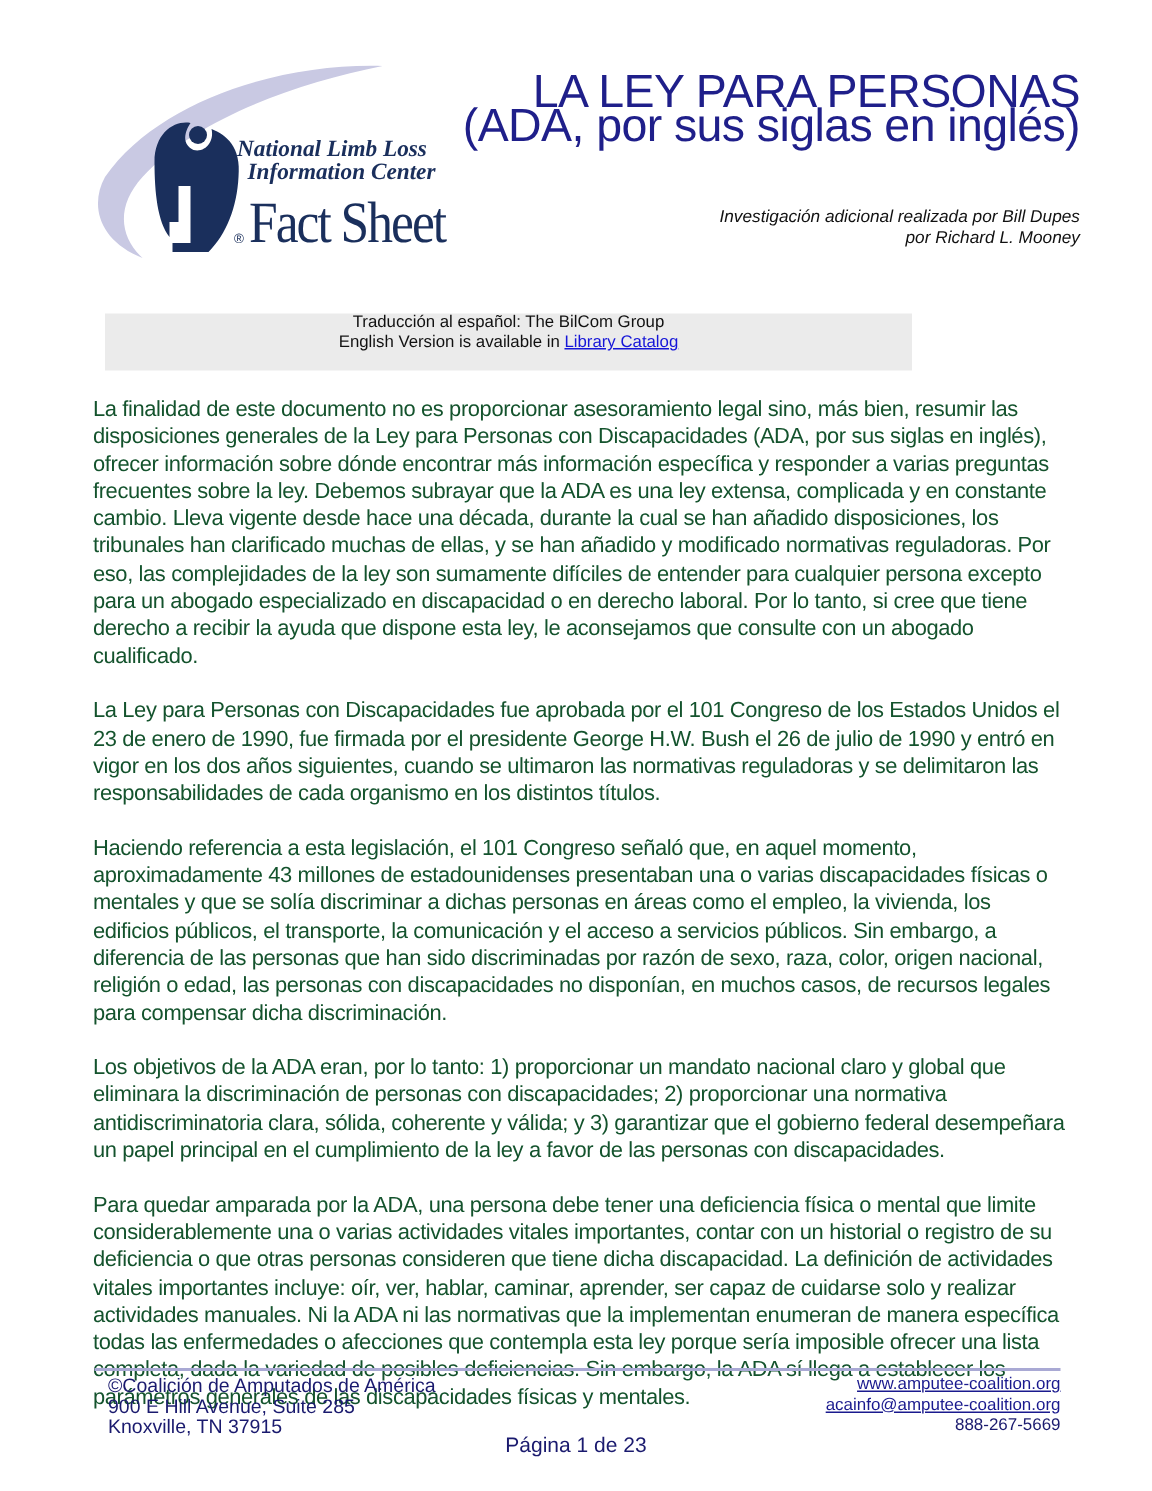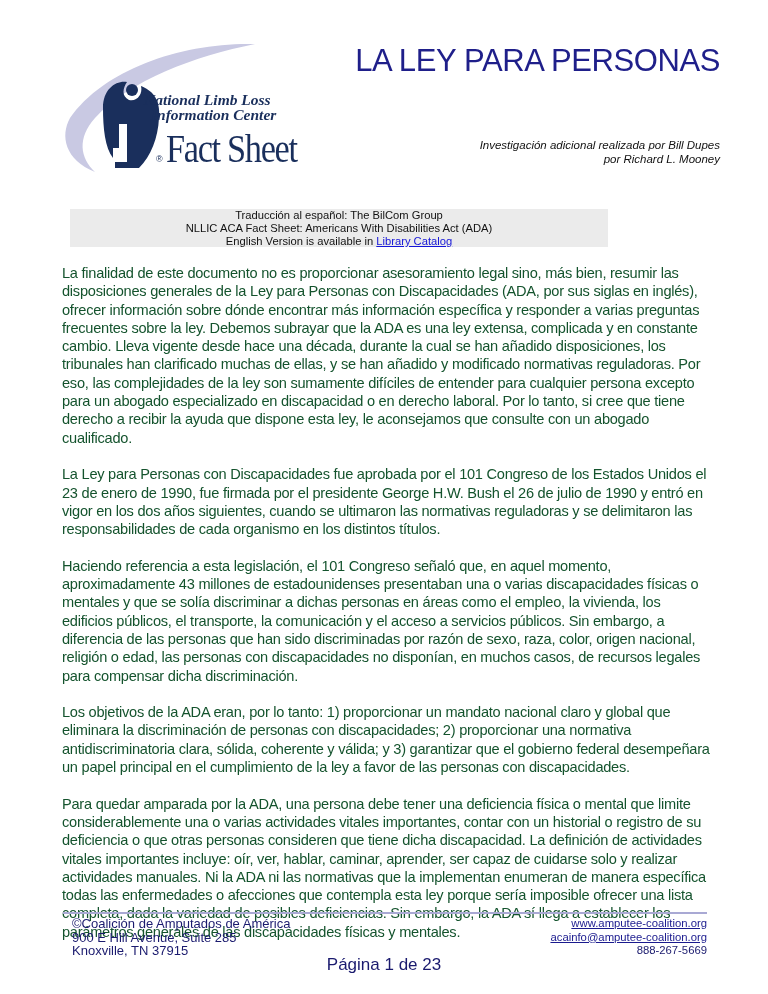--- a/index.html
+++ b/index.html
@@ -1,20 +1,20 @@
 <!DOCTYPE html>
 <html><head>
 <meta charset="utf-8">
 <style>
   html, body { margin: 0; padding: 0; background: #ffffff; }
   body { width: 768px; height: 994px; position: relative; overflow: hidden; font-family: "Liberation Sans", sans-serif; color: #000; }
 
   .logo { position: absolute; left: 55px; top: 38px; width: 260px; height: 140px; }
   .logo svg { position: absolute; left: 0; top: 0; }
-  .logo-org { position: absolute; left: 89px; top: 54px; font-family: "Liberation Serif", serif; font-style: italic; font-weight: bold; color: #1a2f5c; font-size: 15.5px; line-height: 15px; }
+  .logo-org { position: absolute; left: 103px; top: 54px; font-family: "Liberation Serif", serif; font-style: italic; font-weight: bold; color: #1a2f5c; font-size: 15.5px; line-height: 15px; }
   .logo-org .l1 { display: block; }
   .logo-org .l2 { display: block; padding-left: 7px; }
   .logo-fact { position: absolute; left: 111px; top: 91px; font-family: "Liberation Serif", serif; color: #1a2f5c; font-size: 39px; letter-spacing: -1.5px; line-height: 40px; transform: scaleX(0.88); transform-origin: left top; white-space: nowrap; }
   .logo-reg { position: absolute; left: 101px; top: 116px; font-size: 9px; color: #1a2f5c; }
 
   .title { position: absolute; right: 48px; top: 49px; text-align: right; color: #1f1f8a; font-size: 31px; line-height: 23px; letter-spacing: -0.4px; }
   .title span { display: block; }
 
   .byline { position: absolute; right: 48px; top: 139px; text-align: right; font-style: italic; font-size: 11.5px; line-height: 13.5px; color: #111; }
   .byline span { display: block; }
@@ -25,21 +25,21 @@
 
   .body { position: absolute; left: 62px; top: 264px; width: 650px; font-size: 14.6px; line-height: 18.3px; color: #14532d; }
   .body p { margin: 0 0 18.3px 0; letter-spacing: -0.25px; word-spacing: 0px; }
 
   .footer-rule { position: absolute; left: 63px; top: 912px; width: 644px; height: 2px; background: #a9a9d4; }
   .footer-left { position: absolute; left: 72px; top: 917px; font-size: 13px; line-height: 13.5px; color: #1a1a6e; }
   .footer-left span { display: block; }
   .footer-right { position: absolute; right: 61px; top: 917px; text-align: right; font-size: 11.3px; line-height: 13.5px; color: #1a1a6e; }
   .footer-right span, .footer-right a { display: block; }
   .footer-right a { color: #1a1a8e; text-decoration: underline; margin-left: 17px; }
-  .footer-page { position: absolute; left: 0; width: 768px; top: 955px; text-align: center; font-size: 17px; color: #1a1a6e; }
+  .footer-page { position: absolute; left: 0; width: 768px; top: 955px; text-align: center; font-size: 14px; color: #1a1a6e; }
 </style>
 </head>
 <body>
 
 <div class="logo">
   <svg width="260" height="140" viewBox="0 0 260 140">
 
     <path d="M 200 6 C 130 4, 50 30, 15 80 C 5 98, 10 122, 40 134 C 25 120, 22 100, 40 80 C 75 42, 140 18, 200 6 Z" fill="#c9c9e3"></path>
 
     <path d="M 48 70 C 48 50, 62 42, 72 44 C 68 50, 66 58, 74 62 C 82 64, 88 56, 86 48 C 96 52, 106 60, 104 80 C 103 100, 96 118, 84 130 L 60 130 L 60 124 L 72 124 L 72 86 L 64 86 L 64 110 L 58 110 L 58 120 C 50 110, 48 90, 48 70 Z" fill="#1a2f5c"></path>
@@ -48,30 +48,30 @@
   <div class="logo-org">
     <span class="l1">National Limb Loss</span>
     <span class="l2">Information Center</span>
   </div>
   <span class="logo-reg">®</span>
   <div class="logo-fact">Fact Sheet</div>
 </div>
 
 <div class="title">
   <span>LA LEY PARA PERSONAS</span>
+  <span>(ADA, por sus siglas en inglés)</span>
 </div>
 
 <div class="byline">
   <span>Investigación adicional realizada por Bill Dupes</span>
   <span>por Richard L. Mooney</span>
 </div>
 
 <div class="notice">
   <span>Traducción al español: The BilCom Group</span>
-  <span>NLLIC ACA Fact Sheet: Americans With Disabilities Act (ADA)</span>
   <span><span style="display:inline">English Version is available in </span><a href="#" style="display:inline">Library Catalog</a></span>
 </div>
 
 <div class="body">
   <p>La finalidad de este documento no es proporcionar asesoramiento legal sino, más bien, resumir las disposiciones generales de la Ley para Personas con Discapacidades (ADA, por sus siglas en inglés), ofrecer información sobre dónde encontrar más información específica y responder a varias preguntas frecuentes sobre la ley. Debemos subrayar que la ADA es una ley extensa, complicada y en constante cambio. Lleva vigente desde hace una década, durante la cual se han añadido disposiciones, los tribunales han clarificado muchas de ellas, y se han añadido y modificado normativas reguladoras. Por eso, las complejidades de la ley son sumamente difíciles de entender para cualquier persona excepto para un abogado especializado en discapacidad o en derecho laboral. Por lo tanto, si cree que tiene derecho a recibir la ayuda que dispone esta ley, le aconsejamos que consulte con un abogado cualificado.</p>
   <p>La Ley para Personas con Discapacidades fue aprobada por el 101 Congreso de los Estados Unidos el 23 de enero de 1990, fue firmada por el presidente George H.W. Bush el 26 de julio de 1990 y entró en vigor en los dos años siguientes, cuando se ultimaron las normativas reguladoras y se delimitaron las responsabilidades de cada organismo en los distintos títulos.</p>
   <p>Haciendo referencia a esta legislación, el 101 Congreso señaló que, en aquel momento, aproximadamente 43 millones de estadounidenses presentaban una o varias discapacidades físicas o mentales y que se solía discriminar a dichas personas en áreas como el empleo, la vivienda, los edificios públicos, el transporte, la comunicación y el acceso a servicios públicos. Sin embargo, a diferencia de las personas que han sido discriminadas por razón de sexo, raza, color, origen nacional, religión o edad, las personas con discapacidades no disponían, en muchos casos, de recursos legales para compensar dicha discriminación.</p>
   <p>Los objetivos de la ADA eran, por lo tanto: 1) proporcionar un mandato nacional claro y global que eliminara la discriminación de personas con discapacidades; 2) proporcionar una normativa antidiscriminatoria clara, sólida, coherente y válida; y 3) garantizar que el gobierno federal desempeñara un papel principal en el cumplimiento de la ley a favor de las personas con discapacidades.</p>
   <p>Para quedar amparada por la ADA, una persona debe tener una deficiencia física o mental que limite considerablemente una o varias actividades vitales importantes, contar con un historial o registro de su deficiencia o que otras personas consideren que tiene dicha discapacidad. La definición de actividades vitales importantes incluye: oír, ver, hablar, caminar, aprender, ser capaz de cuidarse solo y realizar actividades manuales. Ni la ADA ni las normativas que la implementan enumeran de manera específica todas las enfermedades o afecciones que contempla esta ley porque sería imposible ofrecer una lista completa, dada la variedad de posibles deficiencias. Sin embargo, la ADA sí llega a establecer los parámetros generales de las discapacidades físicas y mentales.</p>
 </div>

